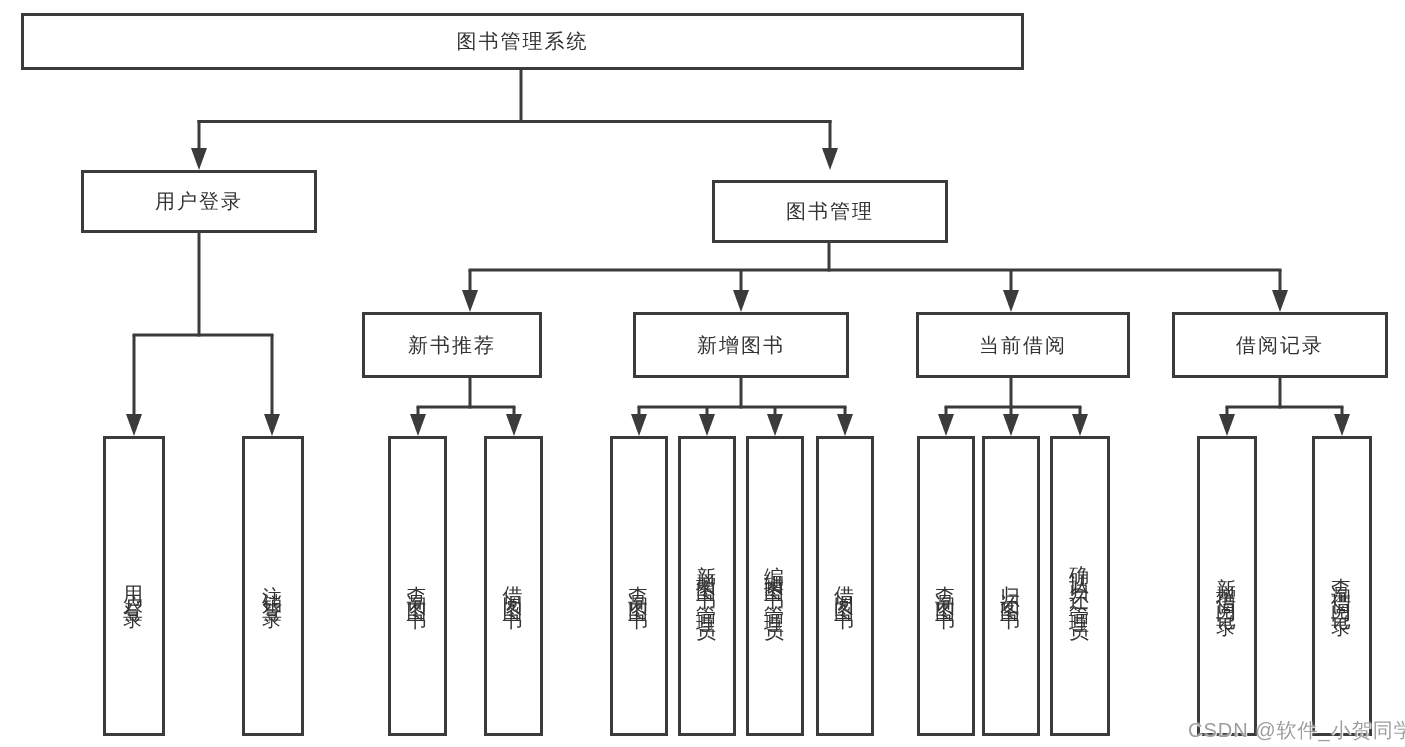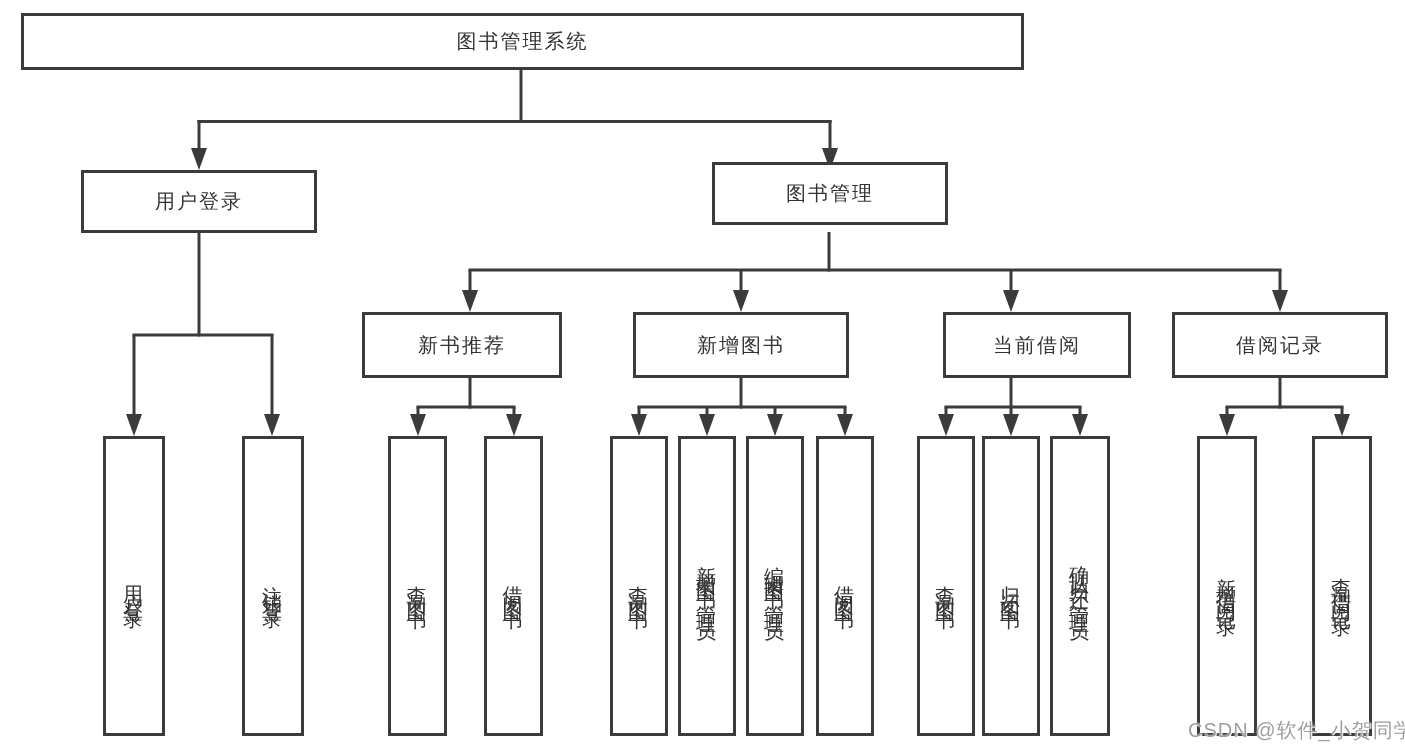--- a/index.html
+++ b/index.html
@@ -121,25 +121,25 @@
     <line x1="1225.5" y1="407" x2="1343.5" y2="407"></line>
     <line x1="1227" y1="407" x2="1227" y2="416"></line>
     <polygon points="1219,414 1235,414 1227,436"></polygon>
     <line x1="1342" y1="407" x2="1342" y2="416"></line>
     <polygon points="1334,414 1350,414 1342,436"></polygon>
   </svg>
 
   <div class="node" style="left:21px;top:13px;width:1003px;height:57px;">图书管理系统</div>
 
   <div class="node" style="left:81px;top:170px;width:236px;height:63px;">用户登录</div>
-  <div class="node" style="left:712px;top:162px;width:236px;height:63px;">图书管理</div>
+  <div class="node" style="left:712px;top:180px;width:236px;height:63px;">图书管理</div>
 
-  <div class="node" style="left:362px;top:312px;width:200px;height:66px;">新书推荐</div>
+  <div class="node" style="left:362px;top:312px;width:180px;height:66px;">新书推荐</div>
   <div class="node" style="left:633px;top:312px;width:216px;height:66px;">新增图书</div>
-  <div class="node" style="left:943px;top:312px;width:188px;height:66px;">当前借阅</div>
+  <div class="node" style="left:916px;top:312px;width:214px;height:66px;">当前借阅</div>
   <div class="node" style="left:1172px;top:312px;width:216px;height:66px;">借阅记录</div>
 
   <div class="node leaf" style="left:103px;width:62px;">用户登录</div>
   <div class="node leaf" style="left:242px;width:62px;">注销登录</div>
 
   <div class="node leaf" style="left:388px;width:59px;">查询图书</div>
   <div class="node leaf" style="left:484px;width:59px;">借阅图书</div>
 
   <div class="node leaf" style="left:610px;width:58px;">查询图书</div>
   <div class="node leaf" style="left:678px;width:58px;">新增图书（管理员）</div>

